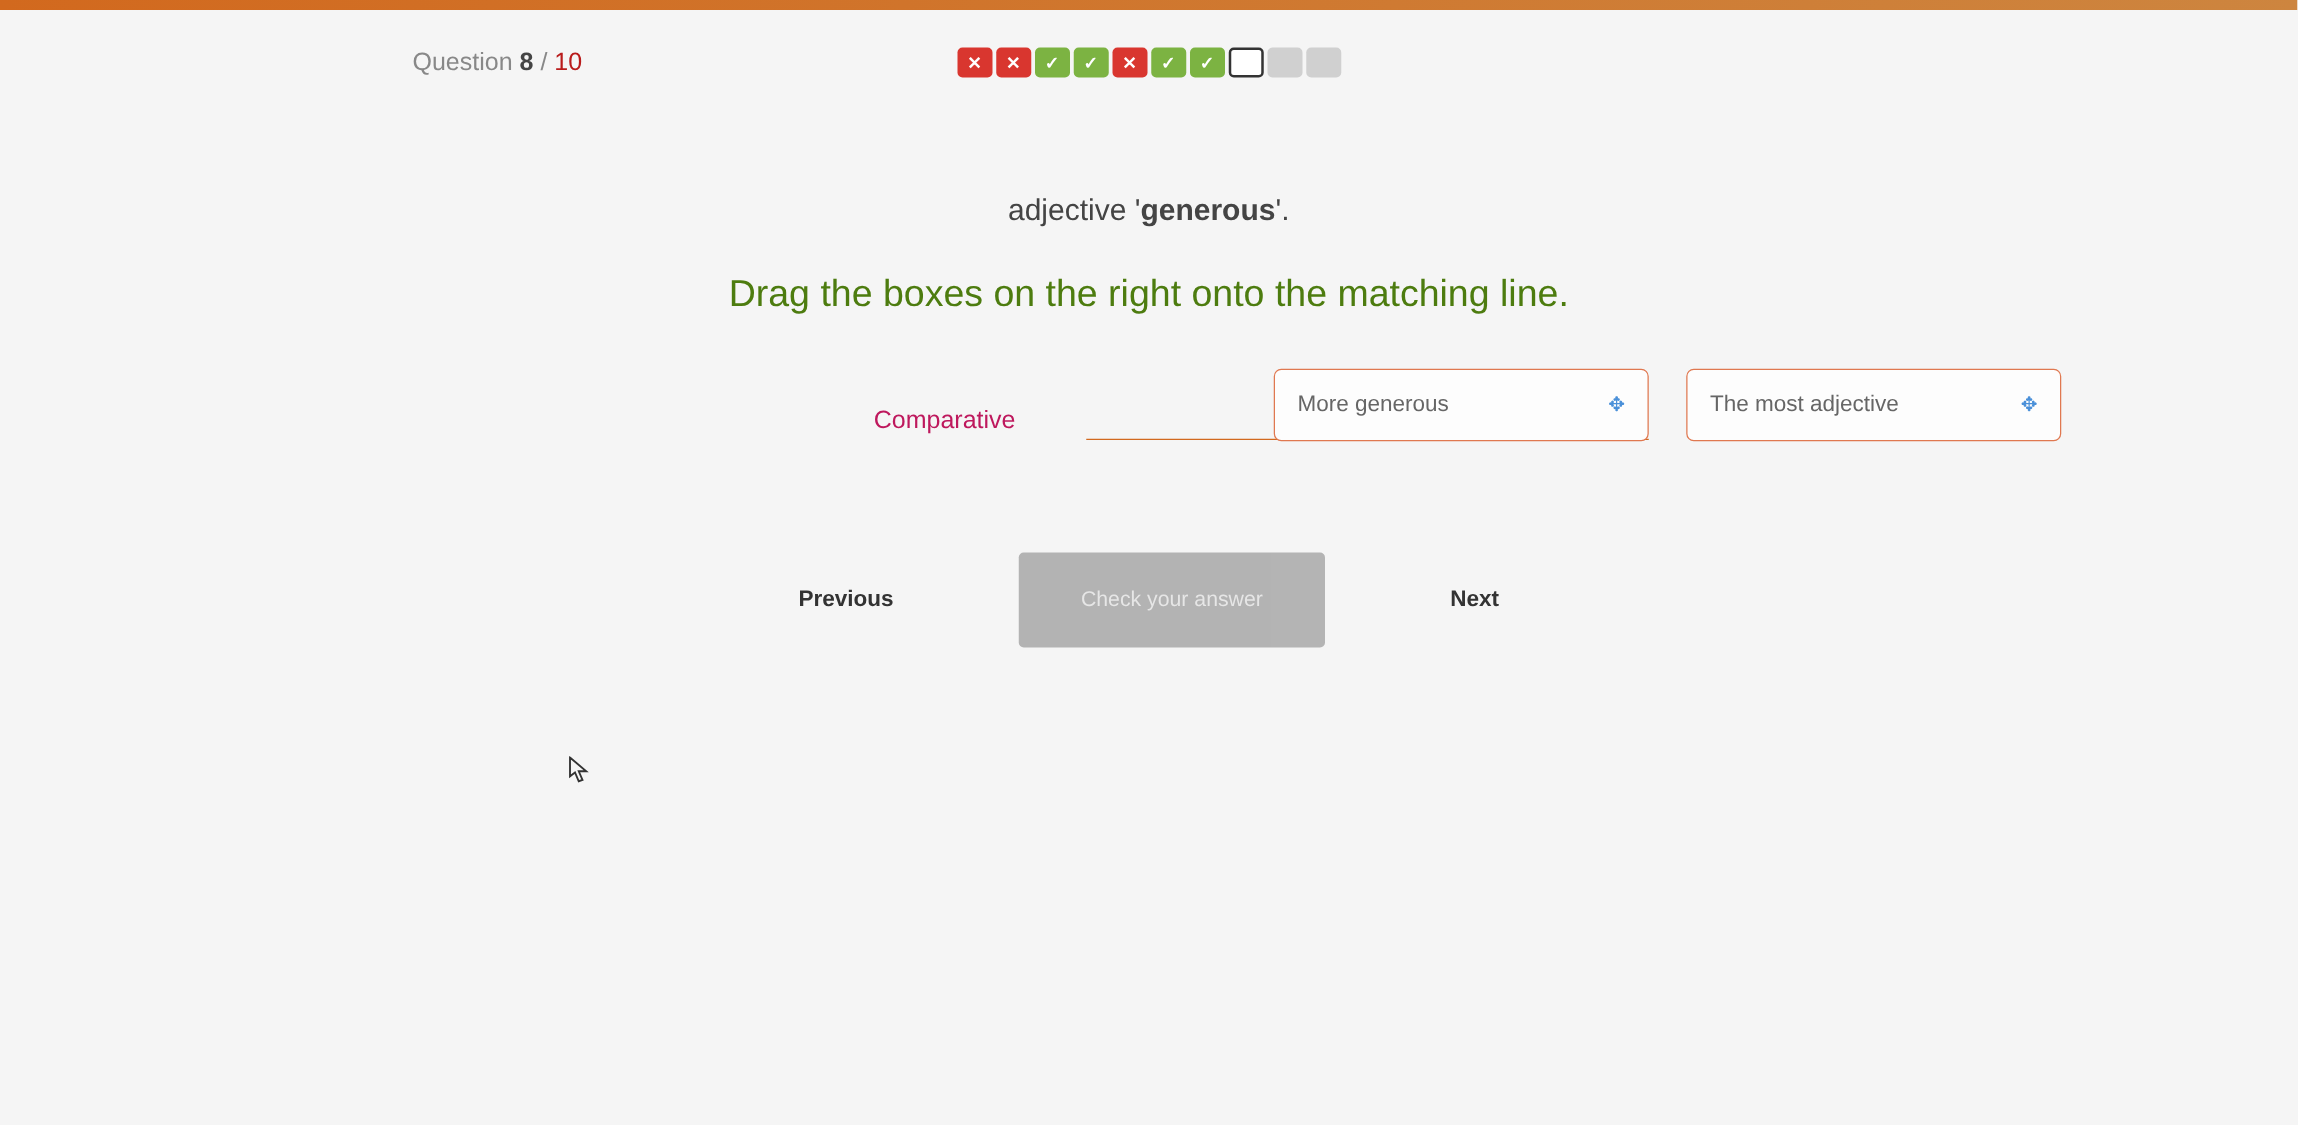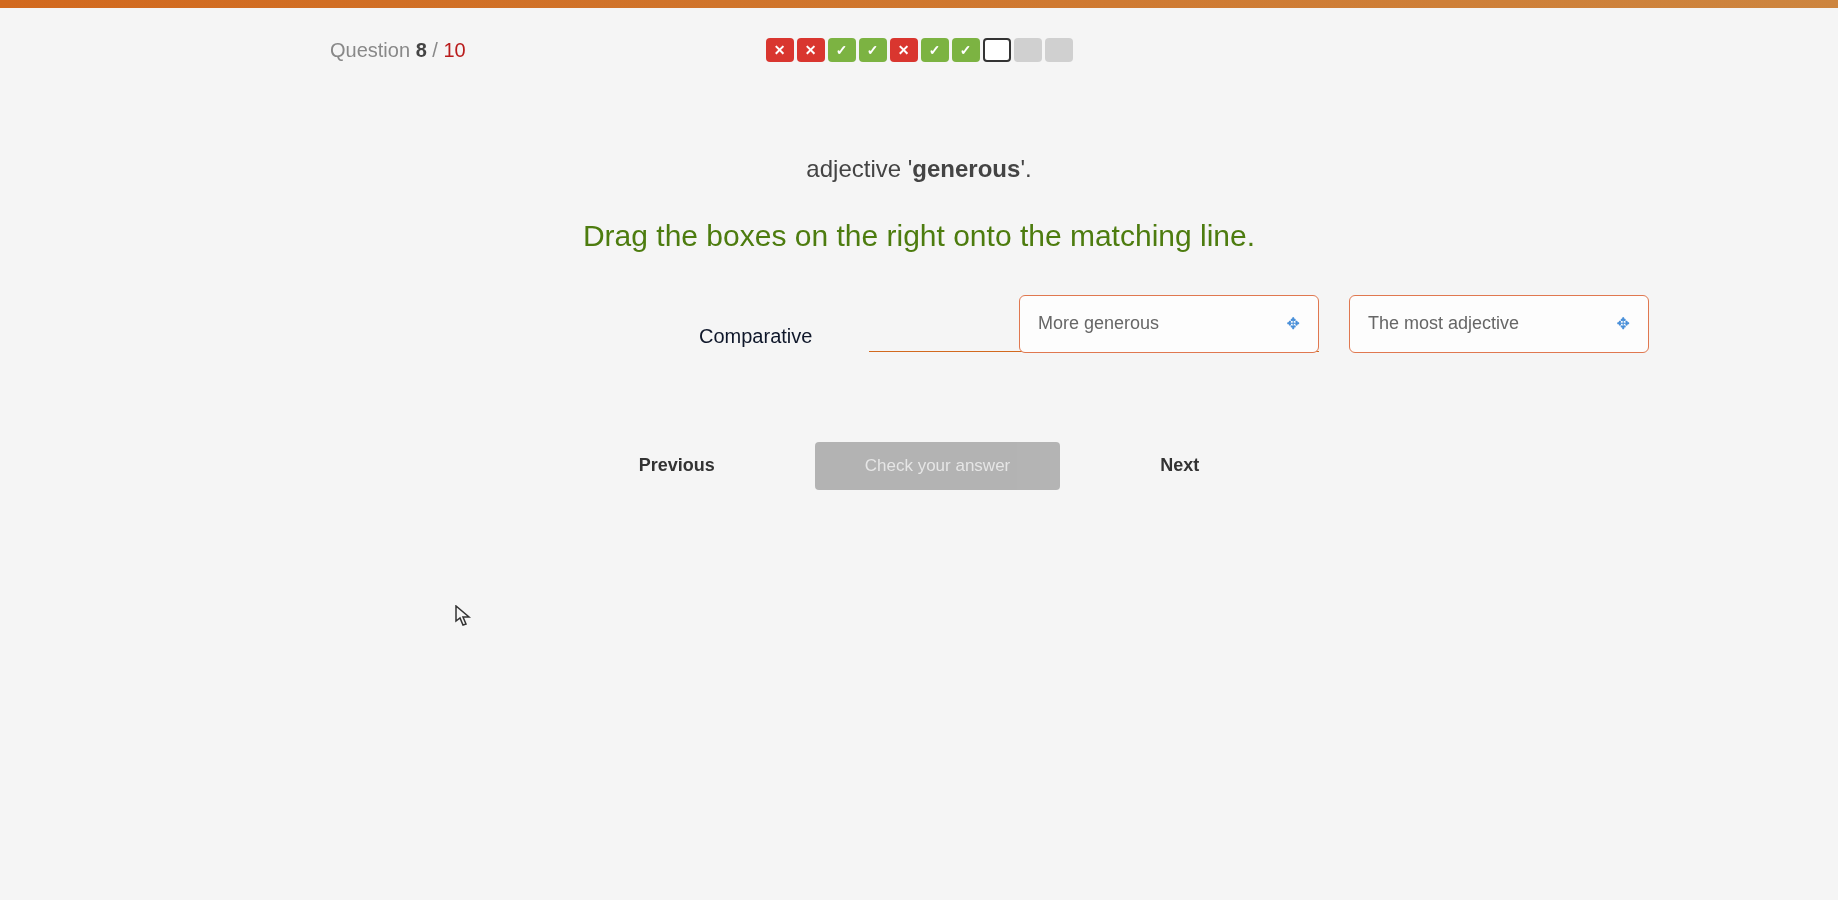--- a/index.html
+++ b/index.html
@@ -101,21 +101,21 @@
       flex-direction: column;
       gap: 70px;
       margin-left: 180px;
     }
     .drop-row {
       display: flex;
       align-items: flex-end;
       gap: 30px;
     }
     .drop-label {
-      color: #0f172a;
+      color: #be185d;
       font-size: 20px;
       font-weight: 500;
       width: 140px;
       text-align: left;
       padding-bottom: 4px;
     }
     .drop-line {
       width: 450px;
       height: 2px;
       border-bottom: 1px solid #d2691e;
@@ -159,21 +159,21 @@
       font-weight: 600;
       background: none;
       border: none;
       cursor: pointer;
       padding: 12px 20px;
     }
     .check-btn {
       background: #888;
       color: #ddd;
       border: none;
-      padding: 14px 50px;
+      padding: 28px 50px;
       font-size: 17px;
       border-radius: 4px;
       cursor: pointer;
       opacity: 0.6;
     }
     .cursor-pointer {
       position: absolute;
       left: 455px;
       top: 605px;
       font-size: 20px;

